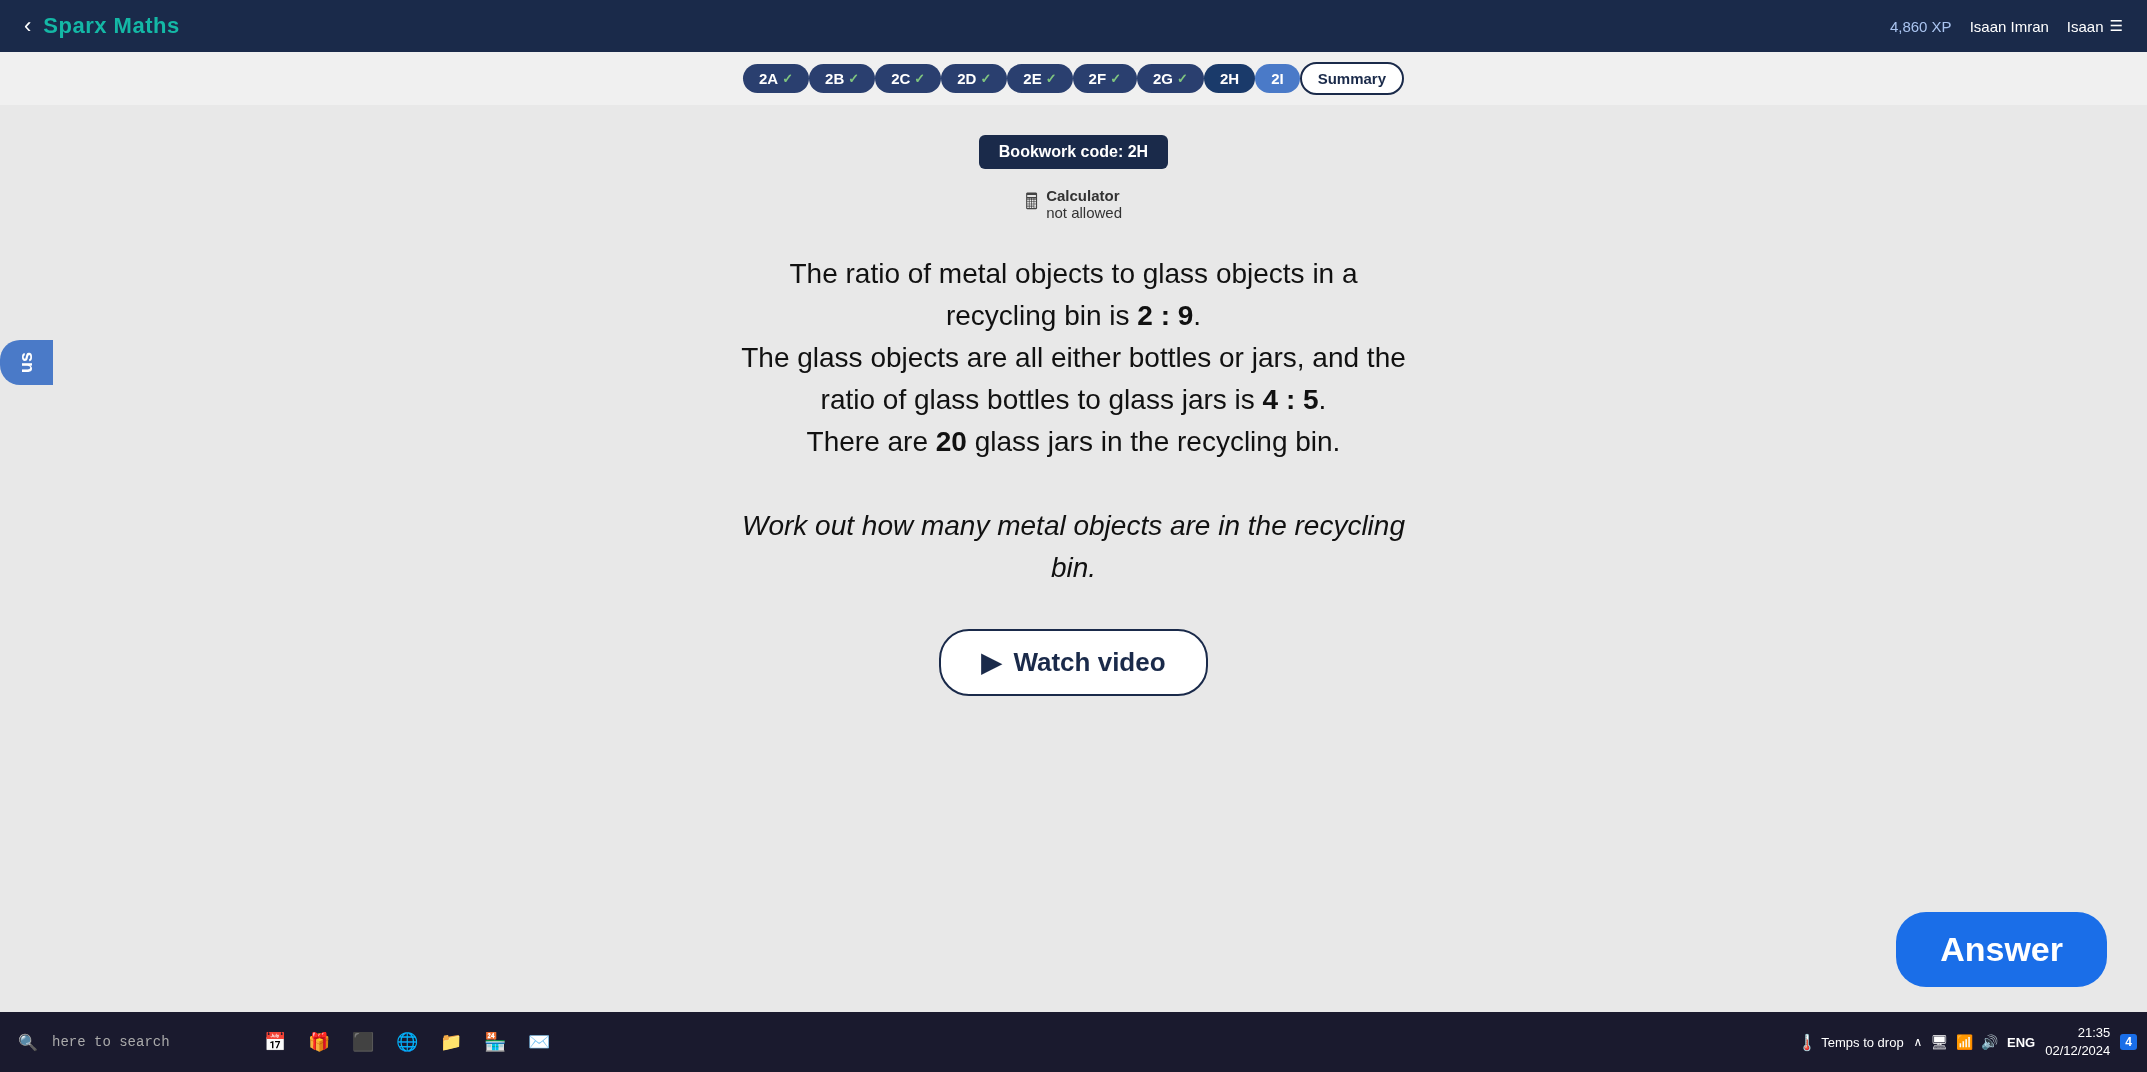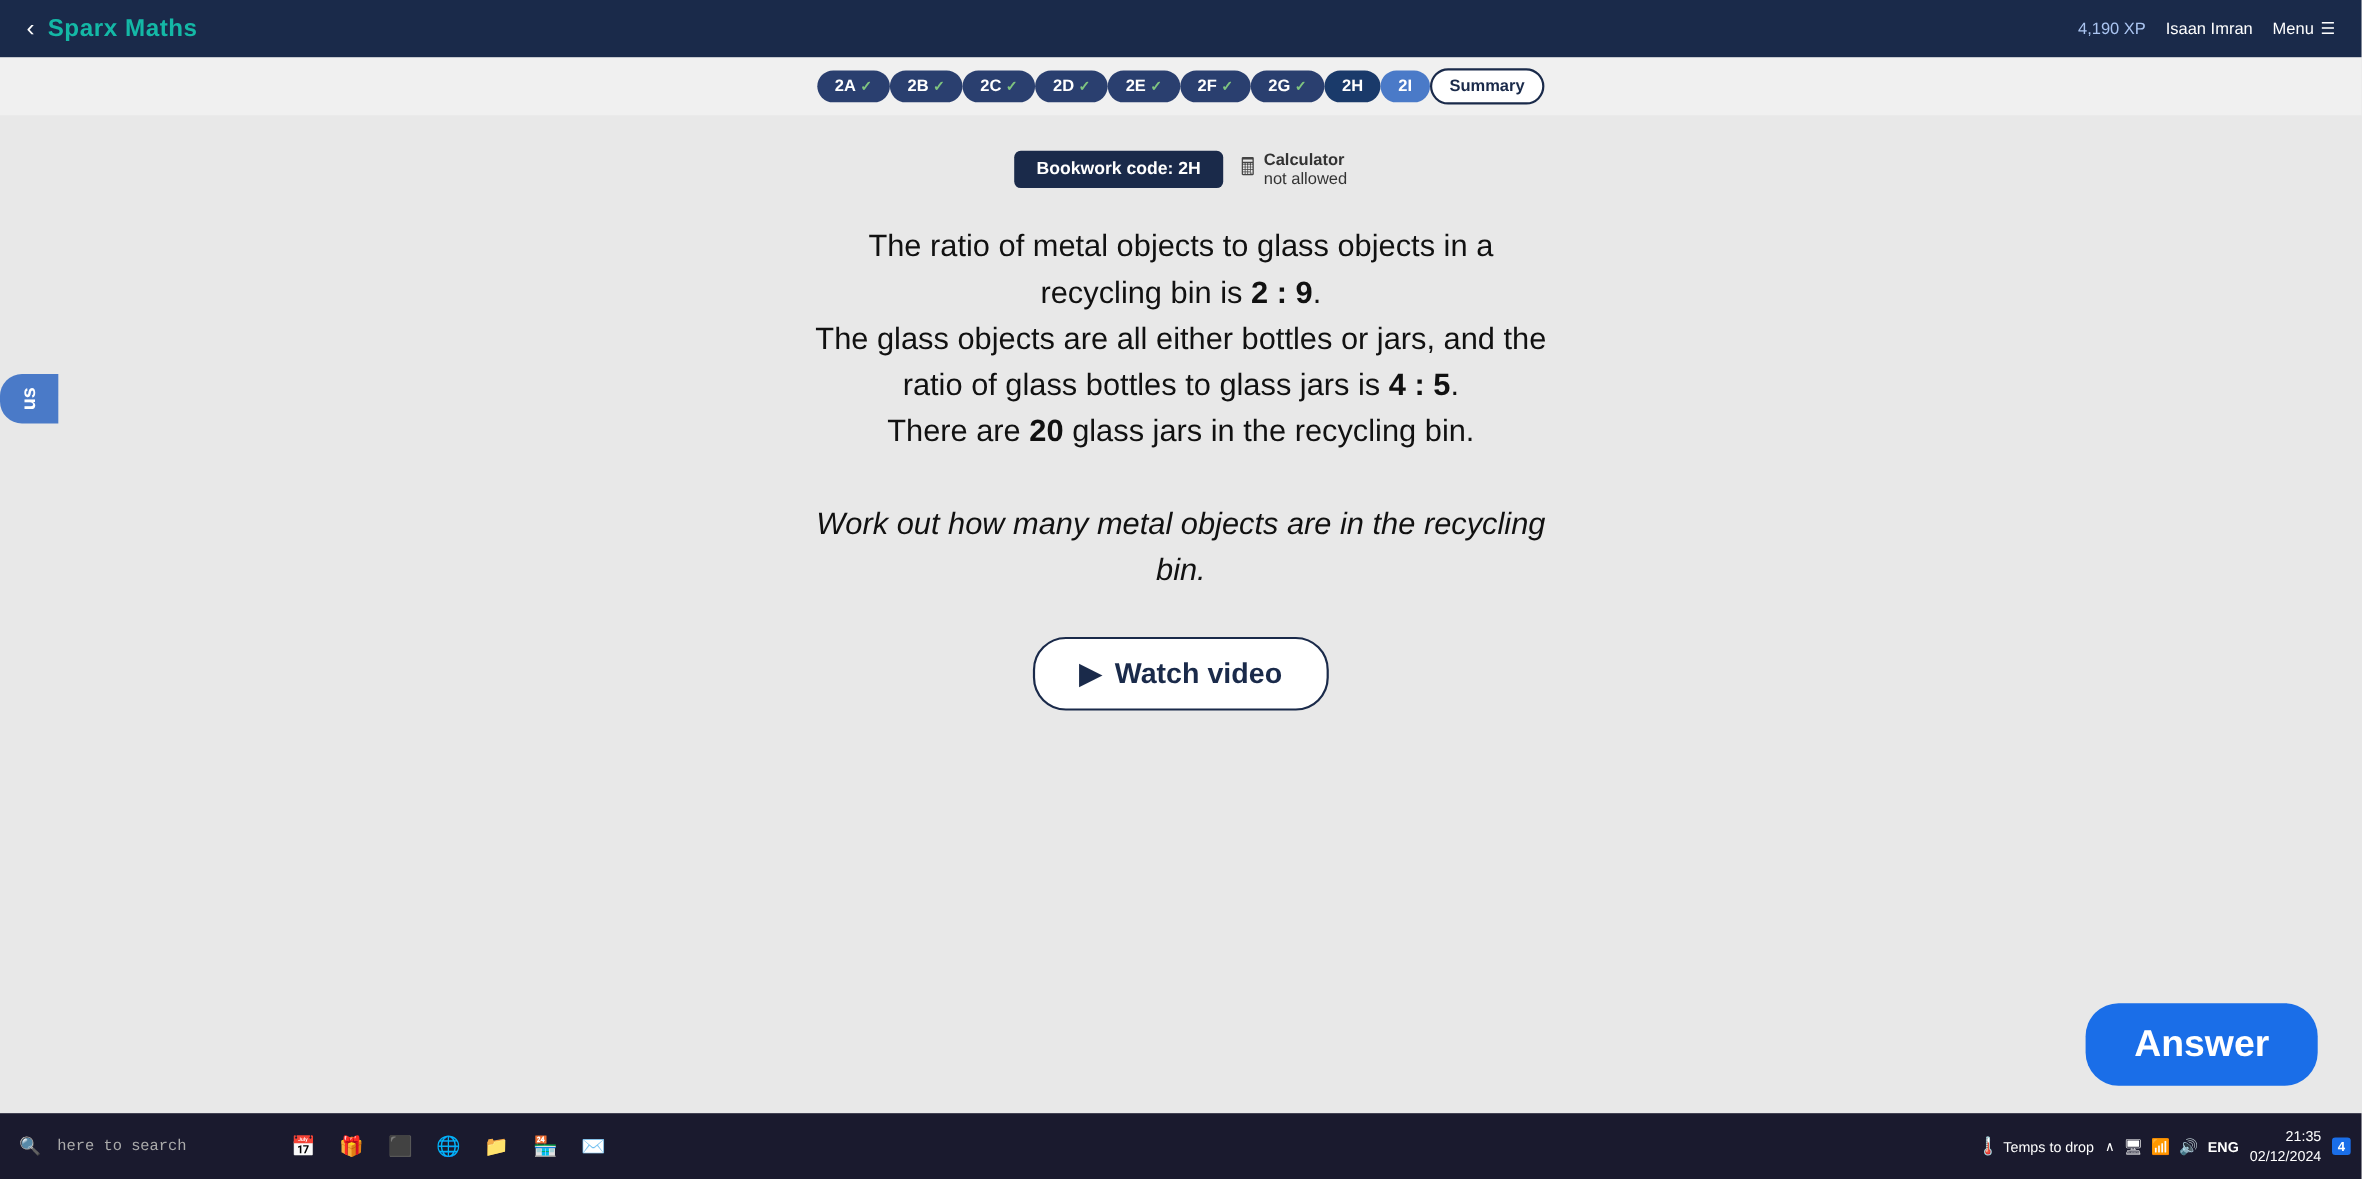--- a/index.html
+++ b/index.html
@@ -98,20 +98,21 @@
       flex-direction: column;
       align-items: center;
     }
 
     
     .bookwork-bar {
       display: flex;
       align-items: center;
       gap: 16px;
       margin-bottom: 30px;
+      flex-direction: column;
     }
     .bookwork-code {
       background: #1a2a4a;
       color: white;
       padding: 8px 20px;
       border-radius: 6px;
       font-size: 16px;
       font-weight: 600;
     }
     .calculator-info {
@@ -261,24 +262,24 @@
       font-weight: bold;
     }
   </style>
 </head>
 <body>
 
 <div class="top-nav">
   <span class="back-arrow">‹</span>
   <span class="brand-logo">Sparx Maths</span>
   <div class="nav-right">
-    <span class="xp-label">4,190 XP</span>
+    <span class="xp-label">4,860 XP</span>
     <span class="user-name">Isaan Imran</span>
     <span class="menu-btn">
-      <span>Menu</span>
+      <span>Isaan</span>
       <span>☰</span>
     </span>
   </div>
 </div>
 
 <div class="tab-row">
   <div class="tab-item">
     <span>2A</span>
     <span class="tab-check">✓</span>
   </div>

